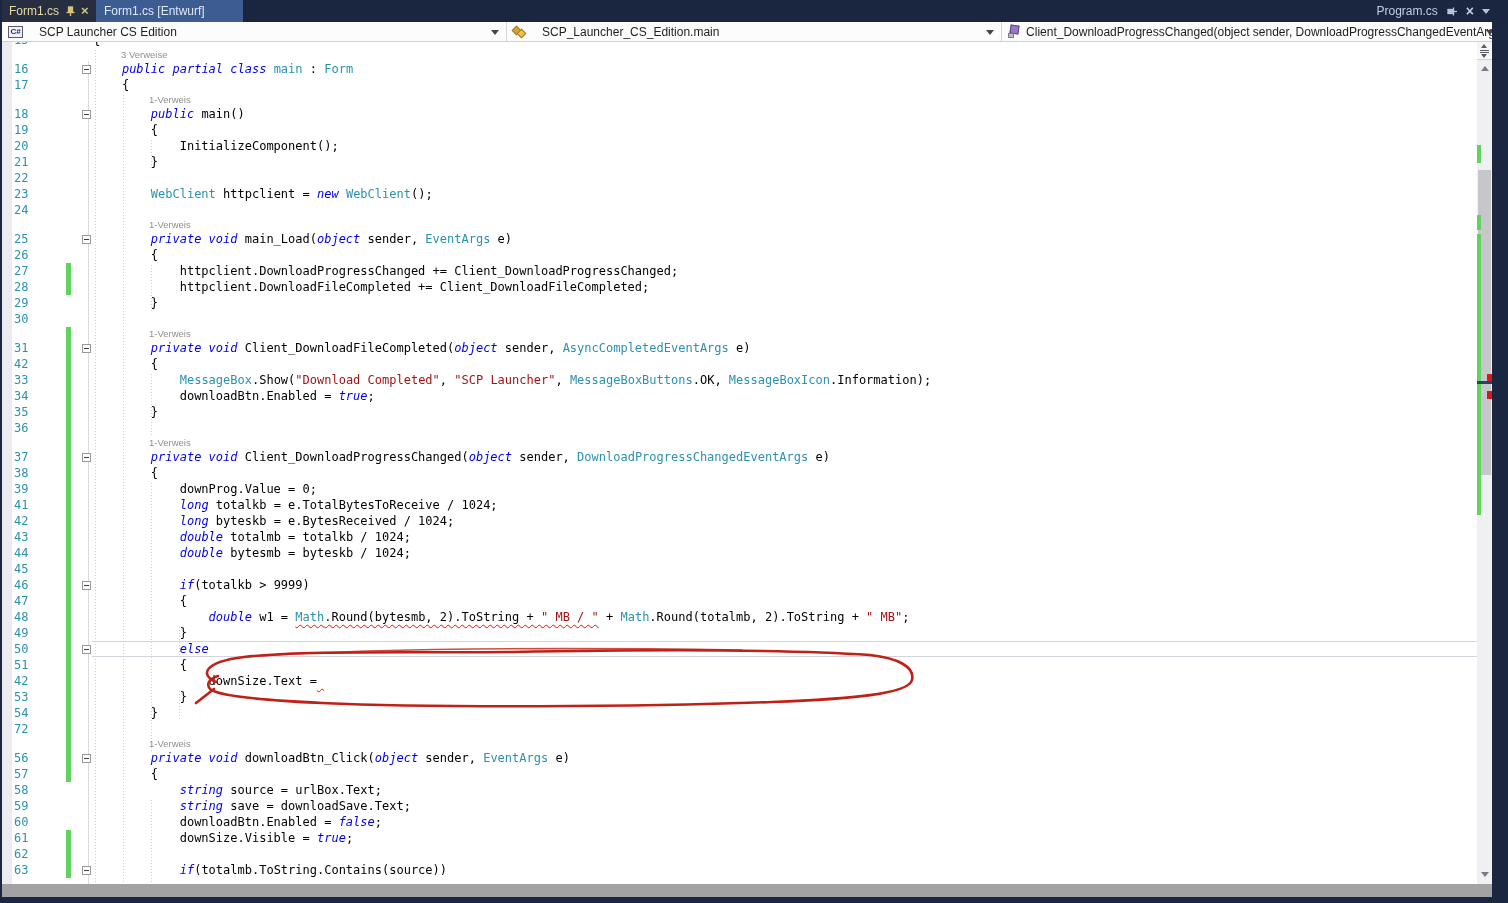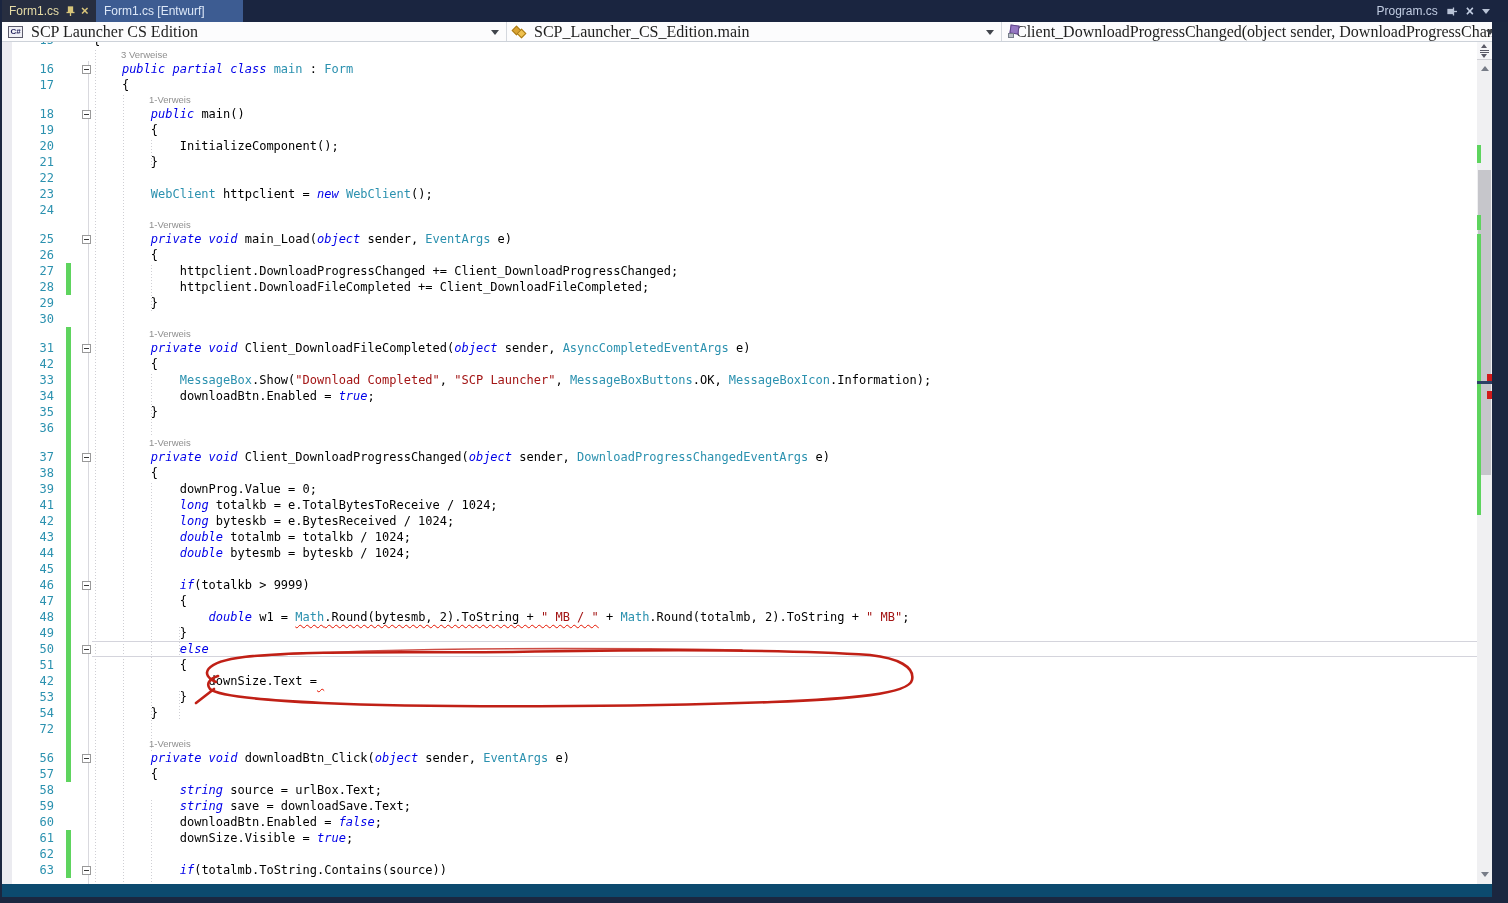--- a/index.html
+++ b/index.html
@@ -1,57 +1,57 @@
 <!DOCTYPE html>
 <html><head>
 <meta charset="utf-8">
 <style>
   * { margin:0; padding:0; box-sizing:border-box; }
   html,body { width:1508px; height:903px; overflow:hidden; font-family:"Liberation Sans",sans-serif; background:#fff; }
-  #window { position:relative; width:1508px; height:903px; background:#0c4a6e; }
+  #window { position:relative; width:1508px; height:903px; background:#a3a3a3; }
 
   
   .frame-left   { position:absolute; left:0; top:0; width:2px; height:903px; background:#1b2740; z-index:40; }
   .frame-right  { position:absolute; left:1492px; top:0; width:16px; height:903px; background:#1b2740; z-index:40; }
   .frame-bottom { position:absolute; left:0; top:897px; width:1508px; height:6px; background:#1b2740; z-index:41; }
 
   
   #titlebar { position:absolute; left:0; top:0; width:1508px; height:22px; background:#1a2540; z-index:45; }
   .tab { position:absolute; top:0; height:22px; display:flex; align-items:center; font-size:12px; }
   .tab-active { left:2px; width:94px; background:#272e40; color:#e6dca6; padding-left:7px; }
   .tab-inactive { left:96px; width:147px; background:#3d5c92; color:#dde8f8; padding-left:8px; }
   .tab-ico { margin-left:5px; display:inline-flex; }
   .doc-right { position:absolute; top:0; right:18px; height:22px; display:flex; align-items:center; color:#c2cde2; font-size:12px; gap:8px; }
   svg { display:block; }
 
   
   #navbar { position:absolute; left:2px; top:22px; width:1499px; height:20px; background:#fcfcfd; border-bottom:1px solid #cdd2d9; display:flex; z-index:30; }
   .combo { position:relative; height:100%; display:flex; align-items:center; overflow:hidden; border-right:1px solid #d4d8de; }
   .combo1 { width:505px; } .combo2 { width:495px; } .combo3 { flex:1; }
-  .combo .txt { font-size:16px; color:#1e1e1e; margin-left:8px; white-space:nowrap;font-family:Liberation Serif, serif; }
+  .combo .txt { font-size:12px; color:#1e1e1e; margin-left:16px; white-space:nowrap; }
   .combo .arr { position:absolute; right:7px; top:8px; width:0; height:0; border-left:4px solid transparent; border-right:4px solid transparent; border-top:5px solid #41454c; }
   .csbox { margin-left:6px; width:15px; height:12px; border:1px solid #5a5a6b; font-size:8px; line-height:10px; text-align:center; color:#23235c; font-weight:bold; background:#f0f0f6; }
   .clsico { margin-left:6px; width:13px; height:12px; position:relative; }
   .clsico .d1,.clsico .d2 { position:absolute; width:7px; height:7px; background:#d9a331; transform:rotate(45deg); border:1px solid #a97a17; }
   .clsico .d1 { left:0; top:1px; } .clsico .d2 { left:5px; top:4px; background:#efc14f; }
   .methico { margin-left:6px; width:14px; height:13px; position:relative; }
   .methico .cube { position:absolute; left:2px; top:0; width:9px; height:9px; background:#9577c2; border:1px solid #5f4687; transform:rotate(8deg); }
   .methico .lock { position:absolute; left:0; bottom:0; width:6px; height:5px; background:#b9bec7; border:1px solid #777e8a; }
 
   
   #editor { position:absolute; left:2px; top:42px; width:1475px; height:842px; background:#fff; overflow:hidden; z-index:5; }
   .bp-margin { position:absolute; left:0; top:0; width:10px; height:100%; background:#ebebf0; }
   .fold-connector { position:absolute; left:86px; top:19px; width:1px; height:823px; background:#d9d9de; }
   .iguide { position:absolute; width:1px; background-image:repeating-linear-gradient(to bottom,#cfcfd4 0 1px,transparent 1px 3px); }
 
   #code-rows { position:absolute; left:0; top:-10px; width:100%; }
   .crow { display:flex; height:16px; align-items:center; position:relative; }
   .clrow { display:flex; height:13px; align-items:flex-end; position:relative; }
   .m-bp { width:12px; flex:none; height:100%; }
-  .m-num { width:44px; flex:none; text-align:right; padding-right:4px; font:12px "DejaVu Sans Mono","Liberation Mono",monospace; color:#2b91af; }
+  .m-num { width:44px; flex:none; text-align:left; padding-right:4px; font:12px "DejaVu Sans Mono","Liberation Mono",monospace; color:#2b91af; }
   .m-chg { width:20px; flex:none; height:100%; position:relative; }
   .m-chg .bar { position:absolute; left:8px; top:0; width:5px; height:100%; background:#5ed45e; }
   .m-fold { width:15px; flex:none; display:flex; align-items:center; }
   .foldbox { width:9px; height:9px; border:1px solid #9a9a9a; background:#fff; margin-left:4px; position:relative; }
   .foldbox::after { content:""; position:absolute; left:1px; top:3px; width:5px; height:1px; background:#3a3a3a; }
   .codepre { font:12px "DejaVu Sans Mono","Liberation Mono",monospace; line-height:16px; white-space:pre; color:#000; }
   .cltext { font-size:9.5px; color:#8f8f8f; line-height:12px; }
   .k { color:#0000e8;font-style:italic; } .t { color:#2b91af; } .s { color:#a31515; }
   .q,.tq,.sq2 { text-decoration-line:underline; text-decoration-style:wavy; text-decoration-color:#e51400; text-decoration-thickness:1px; text-underline-offset:3px; }
   .tq { color:#2b91af; } .sq2 { color:#a31515; }

